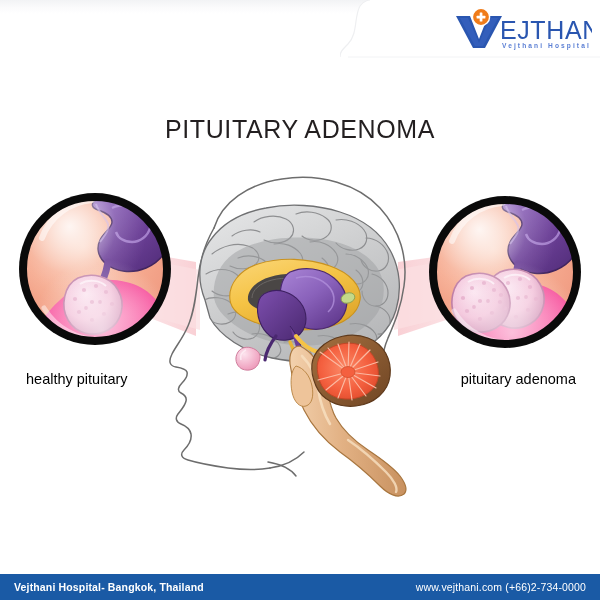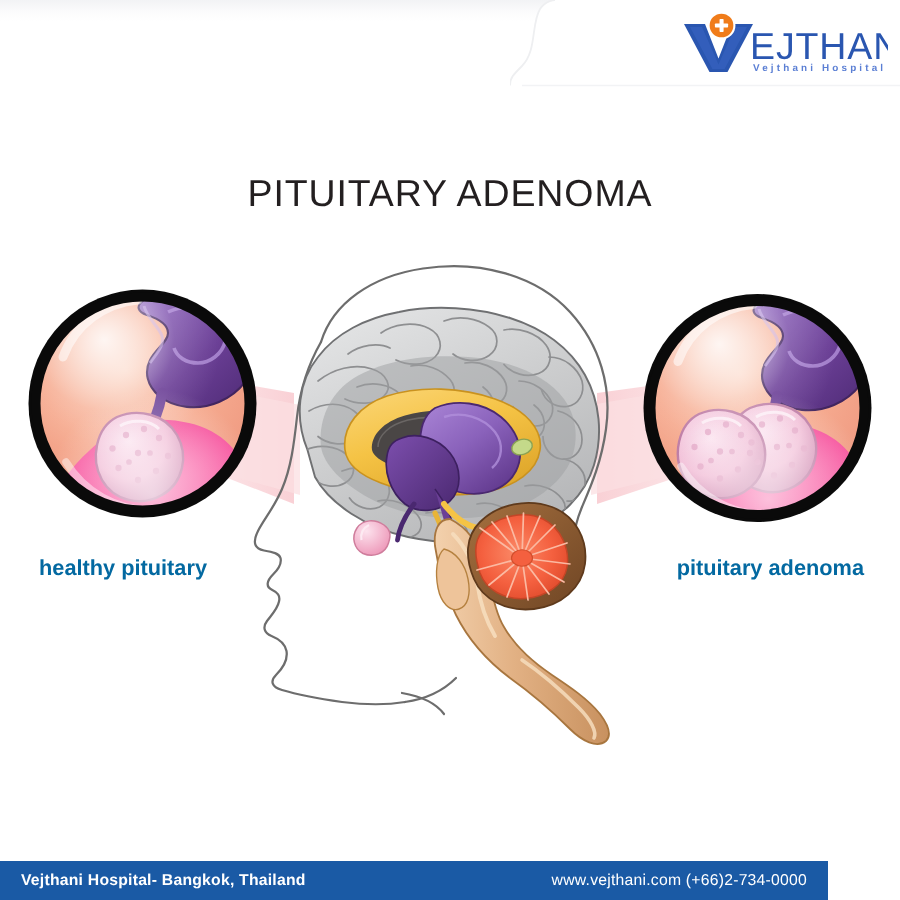--- a/index.html
+++ b/index.html
@@ -53,32 +53,31 @@
     position: absolute;
     left: 0; top: 150px;
     width: 600px; height: 360px;
   }
   .figure svg { display: block; }
 
   
   .label {
     position: absolute;
     font-size: 14.5px;
-    color: #0369a1;
+    color: #000000;
     white-space: nowrap;
-    font-weight: bold;
   }
   .label-left  { left: 26px;  top: 371px; }
   .label-right { right: 24px; top: 371px; }
 
   
   .footer {
     position: absolute;
     left: 0; bottom: 0;
-    width: 552px; height: 26px;
+    width: 600px; height: 26px;
     background: #1a5aa5;
     display: flex;
     align-items: center;
     justify-content: space-between;
     padding: 0 14px;
   }
   .footer-text {
     color: #ffffff;
     font-size: 10.5px;
     font-weight: bold;

